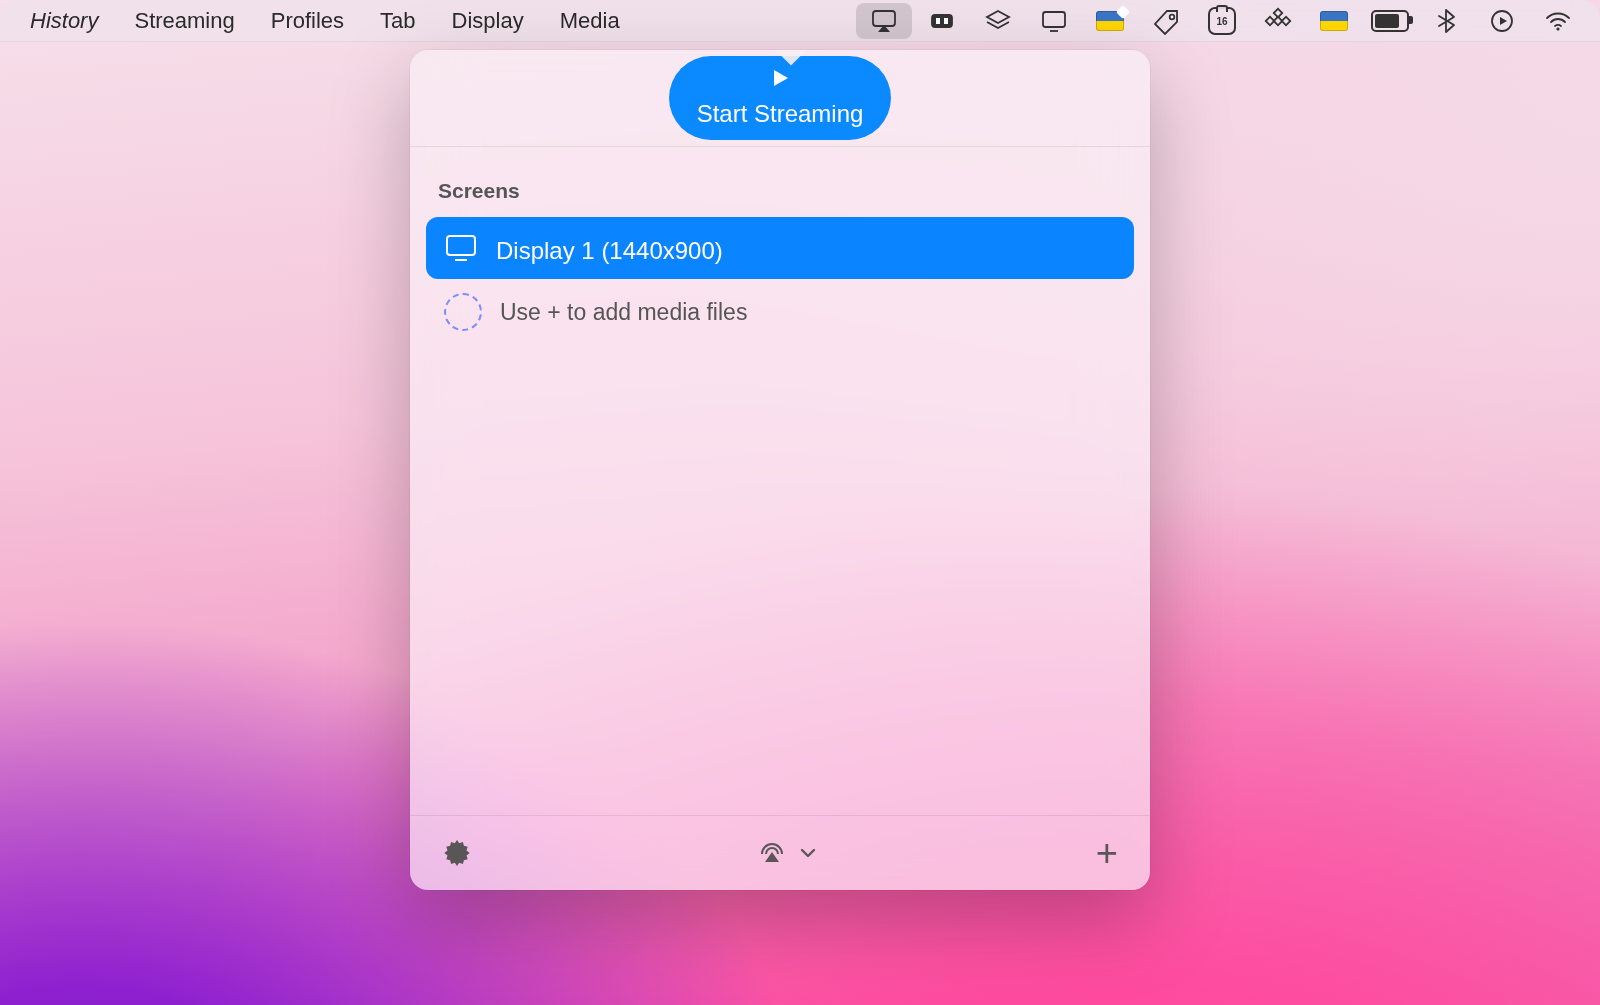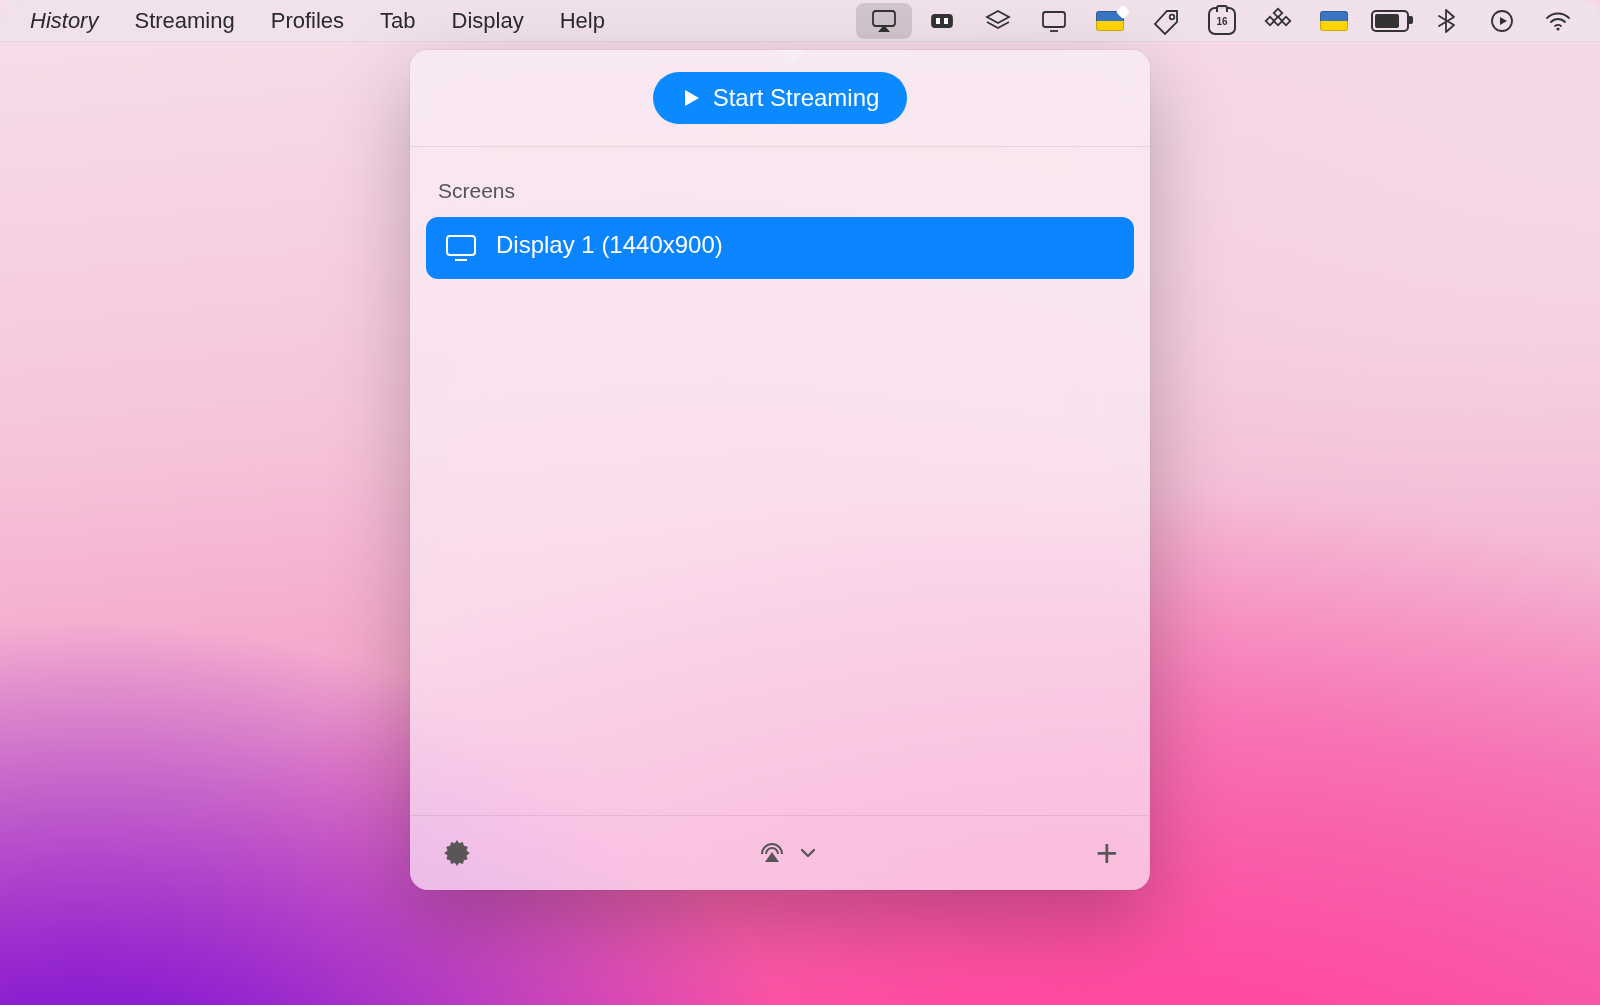--- a/index.html
+++ b/index.html
@@ -73,29 +73,29 @@
     background:rgba(246,238,244,0.9);transform:rotate(45deg);border-top-left-radius:4px;
   }
   .popover-header{
     height:96px;display:flex;align-items:center;justify-content:center;
     border-bottom:1px solid var(--panel-border);
   }
   .start-btn{
     display:flex;align-items:center;gap:12px;
     background:var(--blue-bright);color:#fff;border:none;
     font-size:24px;font-weight:500;
-    padding:12px 28px;border-radius:999px;cursor:pointer;
+    padding:12px 28px;border-radius:999px;cursor:pointer;flex-direction:column;
   }
   .start-btn svg{width:20px;height:20px;fill:#fff;}
 
   .popover-body{flex:1;padding:26px 16px 0 16px;overflow:auto;}
-  .section-title{font-size:21px;color:var(--section-title);padding:6px 12px 14px;}
+  .section-title{font-size:21px;color:var(--section-title);padding:6px 12px 14px;font-weight:bold;}
 
   .screen-row{
-    display:flex;align-items:flex-start;gap:18px;
+    display:flex;align-items:flex-end;gap:18px;
     background:var(--blue);color:#fff;
     padding:14px 18px;border-radius:12px;font-size:24px;font-weight:500;
     cursor:default;
   }
   .screen-row svg{width:34px;height:34px;stroke:#fff;fill:none;stroke-width:2;}
 
   .media-row{
     display:flex;align-items:center;gap:18px;
     padding:14px 18px;font-size:23px;color:var(--grey-text);
     cursor:default;
@@ -120,21 +120,21 @@
 </style>
 </head>
 <body>
 
 <div class="menubar">
   <div class="menuitem">History</div>
   <div class="menuitem">Streaming</div>
   <div class="menuitem">Profiles</div>
   <div class="menuitem">Tab</div>
   <div class="menuitem">Display</div>
-  <div class="menuitem">Help</div>
+  <div class="menuitem">Media</div>
   <div class="spacer"></div>
   <div class="menubar-status">
 
     <div class="status-btn active">
       <svg viewBox="0 0 28 28">
           <rect x="3" y="4" width="22" height="15" rx="3"></rect>
           <polygon points="14,18 20,25 8,25" fill="#333" stroke="none"></polygon>
         </svg>
     </div>
     <div class="status-btn">
@@ -226,20 +226,24 @@
   <div class="popover-body">
     <div class="section-title">Screens</div>
     <div class="screen-row">
       <svg viewBox="0 0 34 34">
           <rect x="3" y="5" width="28" height="19" rx="3"></rect>
           <line x1="11" y1="29" x2="23" y2="29"></line>
         </svg>
       <span>Display 1 (1440x900)</span>
     </div>
 
+    <div class="media-row">
+      <span class="placeholder-circle"></span>
+      <span>Use + to add media files</span>
+    </div>
   </div>
 
   <div class="popover-footer">
     <button class="footer-btn gear">
       <svg viewBox="0 0 30 30">
           <path d="M15 10a5 5 0 1 1 0 10 5 5 0 0 1 0-10zm0-8 2.2 3.2 3.7-1.2 1 3.8 3.8 1-1.2 3.7L27.7 15l-3.2 2.5 1.2 3.7-3.8 1-1 3.8-3.7-1.2L15 28l-2.2-3.2-3.7 1.2-1-3.8-3.8-1 1.2-3.7L2.3 15l3.2-2.5L4.3 8.8l3.8-1 1-3.8 3.7 1.2z"></path>
         </svg>
     </button>
     <div class="footer-center">
       <button class="footer-btn">

